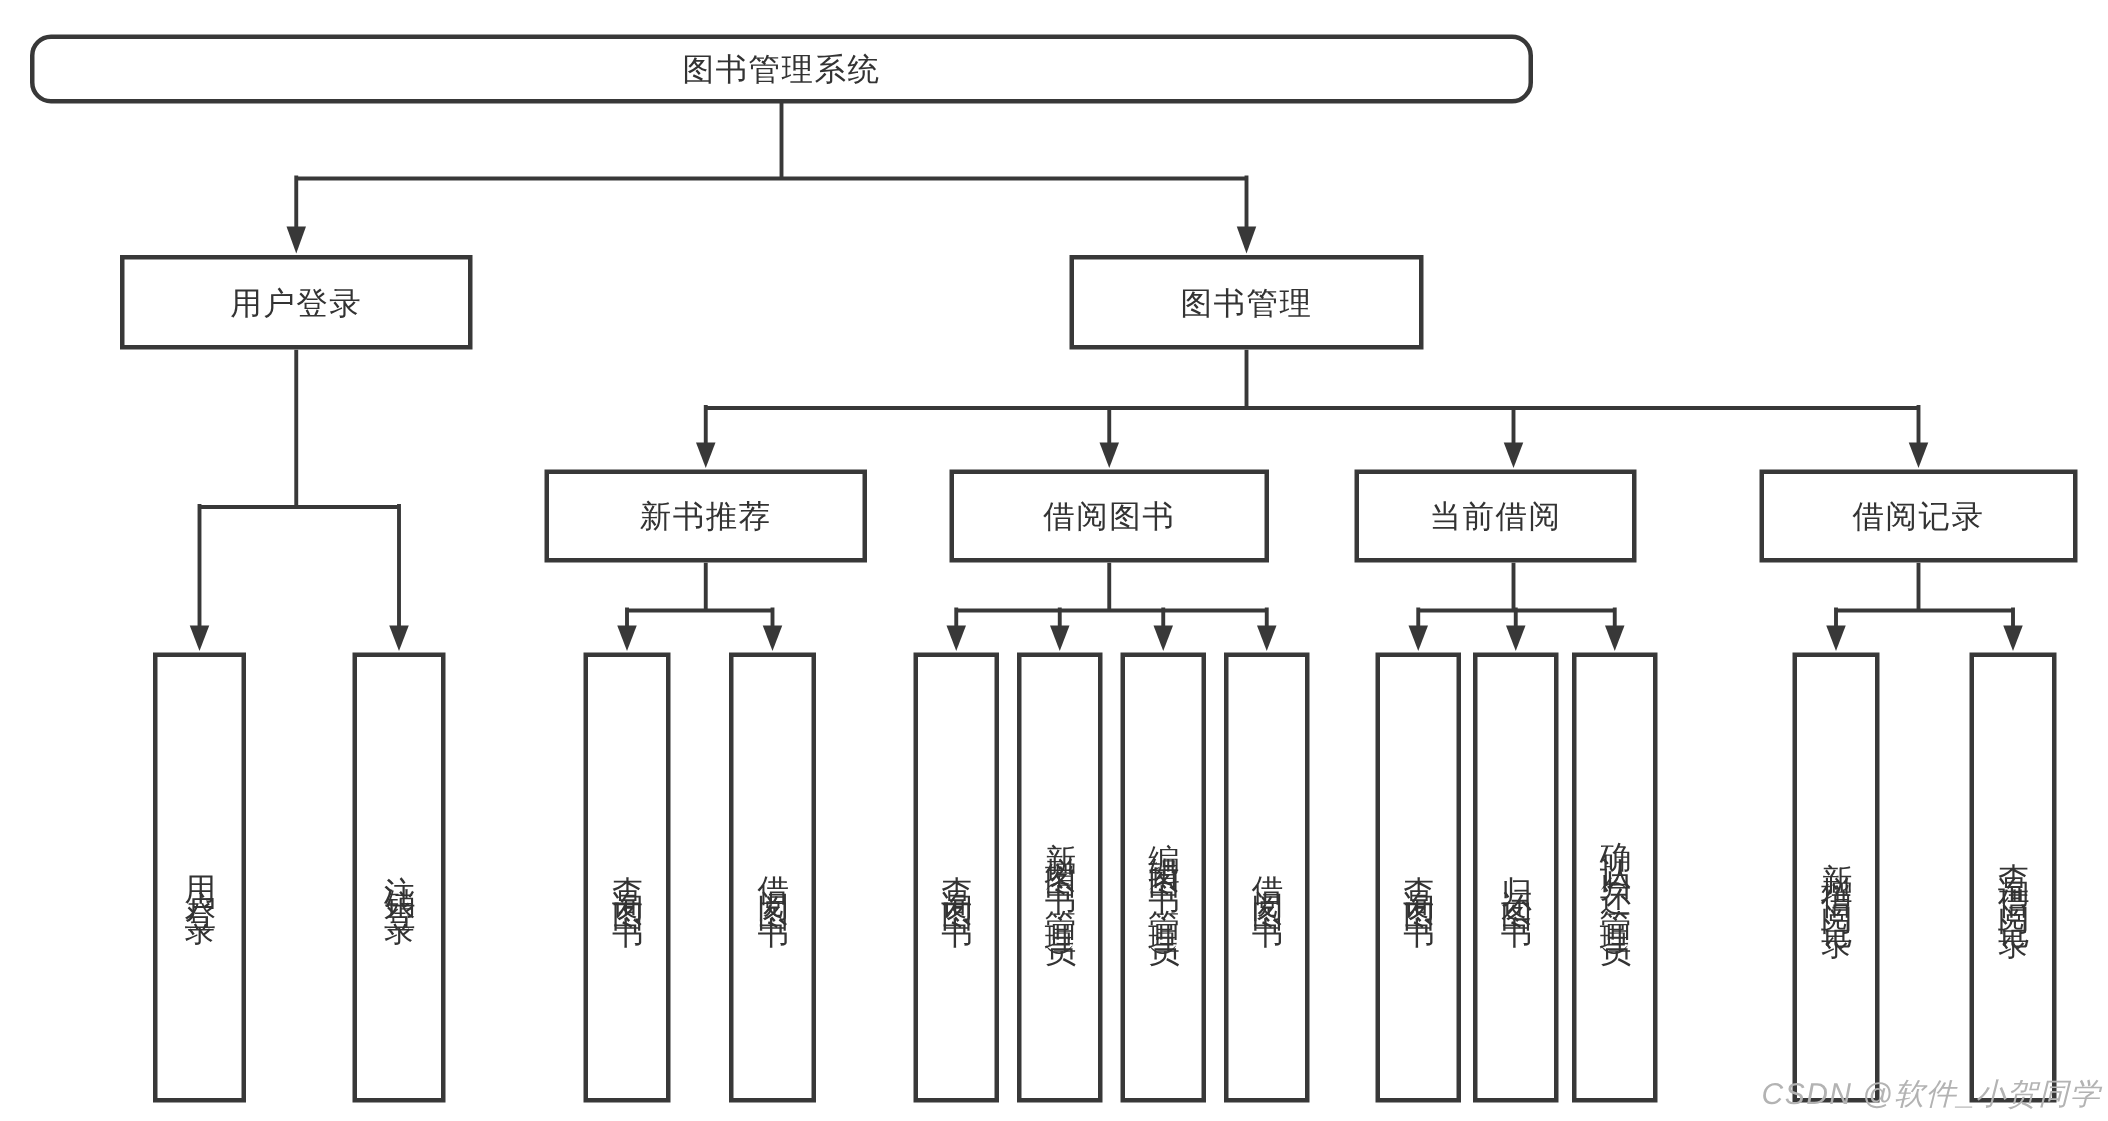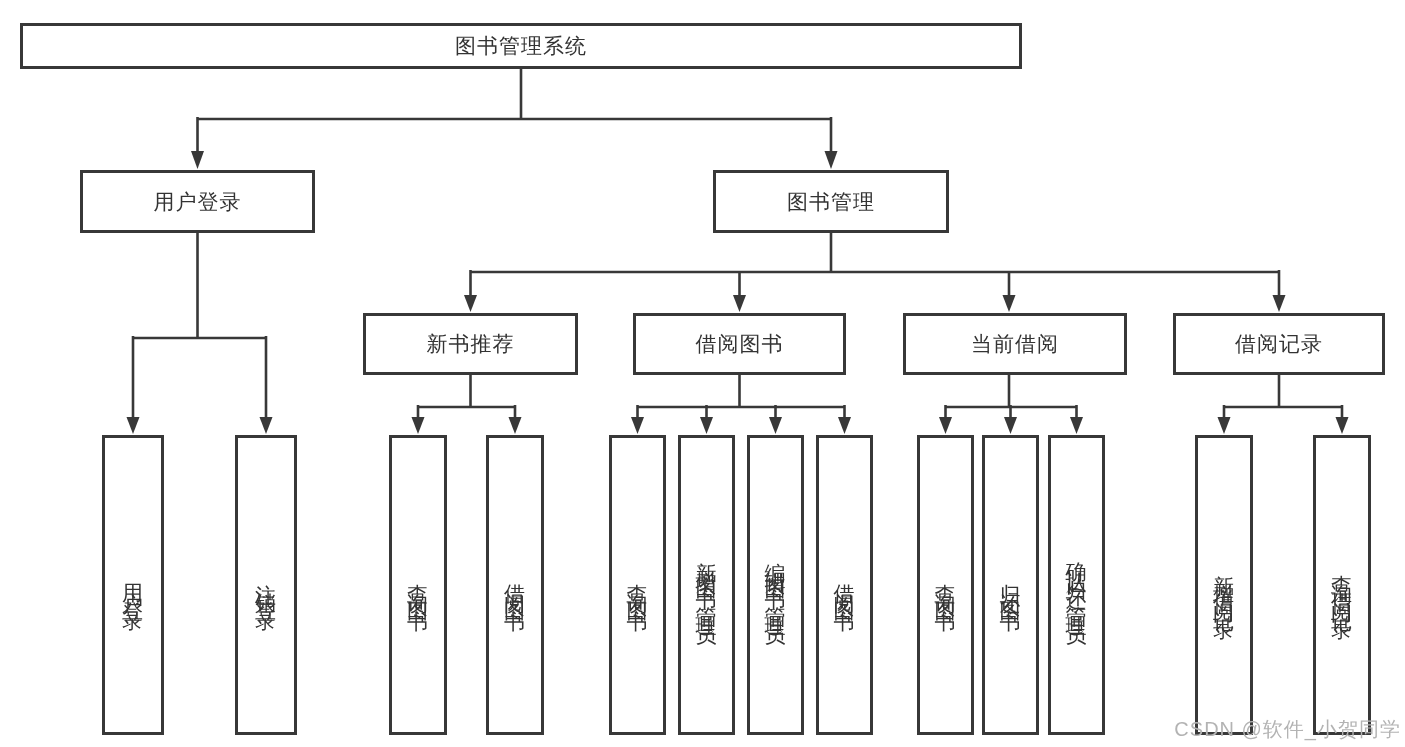--- a/index.html
+++ b/index.html
@@ -40,26 +40,26 @@
     color: #333333;
     font-size: 21px;
   }
   .vbox .vlabel {
     writing-mode: vertical-rl;
     letter-spacing: 9px;
     line-height: 1;
     white-space: nowrap;
   }
   
-  .b-root    { left: 20px;   top: 23px;  width: 1002px; height: 46px; }
+  .b-root    { left: 20px;   top: 23px;  width: 1002px; height: 46px; border-radius: 14px; }
   .b-login   { left: 80px;   top: 170px; width: 235px;  height: 63px; }
   .b-mgmt    { left: 713px;  top: 170px; width: 236px;  height: 63px; }
   .b-rec     { left: 363px;  top: 313px; width: 215px;  height: 62px; }
   .b-borrow  { left: 633px;  top: 313px; width: 213px;  height: 62px; }
-  .b-current { left: 903px;  top: 313px; width: 224px;  height: 62px; }
+  .b-current { left: 903px;  top: 313px; width: 188px;  height: 62px; }
   .b-records { left: 1173px; top: 313px; width: 212px;  height: 62px; text-align: right; }
   
   .v-login-1 { left: 102px;  width: 62px; }
   .v-login-2 { left: 235px;  width: 62px; }
   .v-rec-1   { left: 389px;  width: 58px; }
   .v-rec-2   { left: 486px;  width: 58px; }
   .v-bb-1    { left: 609px;  width: 57px; }
   .v-bb-2    { left: 678px;  width: 57px; }
   .v-bb-3    { left: 747px;  width: 57px; }
   .v-bb-4    { left: 816px;  width: 57px; }
@@ -77,20 +77,21 @@
   }
   .watermark {
     position: absolute;
     right: 4px;
     bottom: 4px;
     font-size: 20px;
     color: #b3b3b3;
     letter-spacing: 1px;
     z-index: 5;
     background: transparent;
+    font-style: italic;
   }
 </style>
 </head>
 <body>
 
 <div class="canvas">
 
   <svg class="connector-svg" viewBox="0 0 1405 747" xmlns="http://www.w3.org/2000/svg">
     <g stroke="#383838" stroke-width="2.6" fill="#383838">
       <line x1="521" y1="68" x2="521" y2="119"></line>

